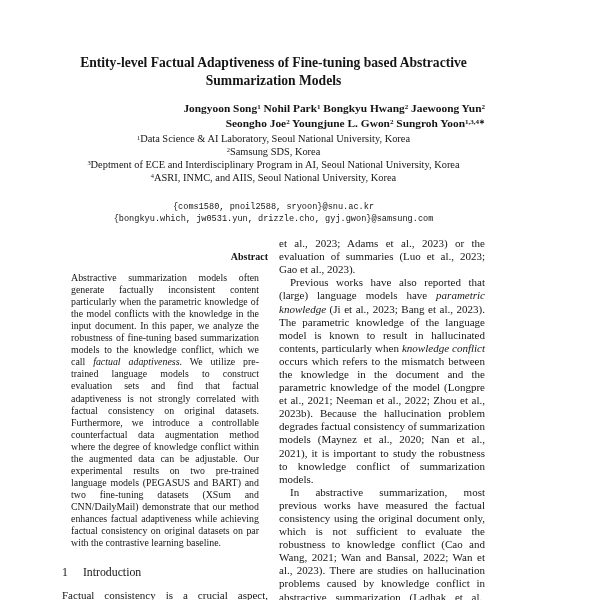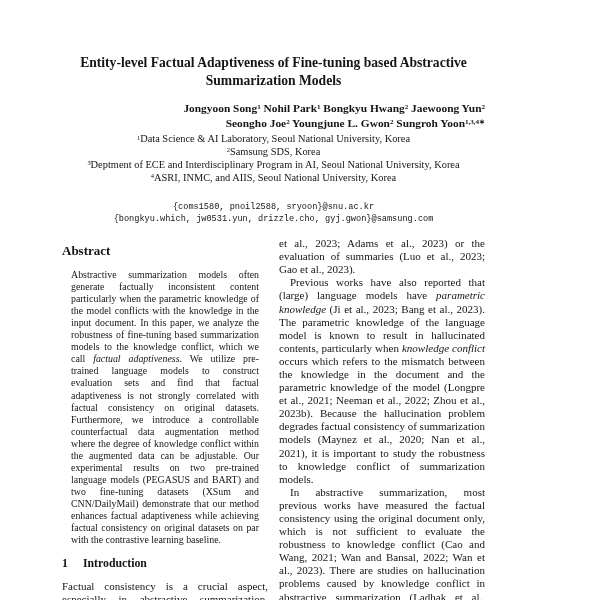--- a/index.html
+++ b/index.html
@@ -59,35 +59,35 @@
   .columns {
     display: flex;
     gap: 11px;
     margin-top: 12px;
   }
   .col {
     width: 236px;
     box-sizing: border-box;
   }
   .abstract-head {
-    font-size: 13px;
+    font-size: 10px;
     font-weight: bold;
-    text-align: left;
-    margin: 6px 0 10px 0;
+    text-align: right;
+    margin: 14px 0 10px 0;
   }
   .abstract-body {
     font-size: 9.9px;
     line-height: 12.05px;
     text-align: justify;
     margin: 0 9px;
   }
   .section-head {
     font-size: 11.8px;
-    font-weight: bold;
-    margin: 10px 0 9px 0;
+    font-weight: normal;
+    margin: 16px 0 9px 0;
   }
   .sec-num { margin-right: 15px; }
   .body-par {
     font-size: 11px;
     line-height: 13.1px;
     text-align: justify;
     margin: 0;
   }
   .indent { text-indent: 11px; }
 </style>

